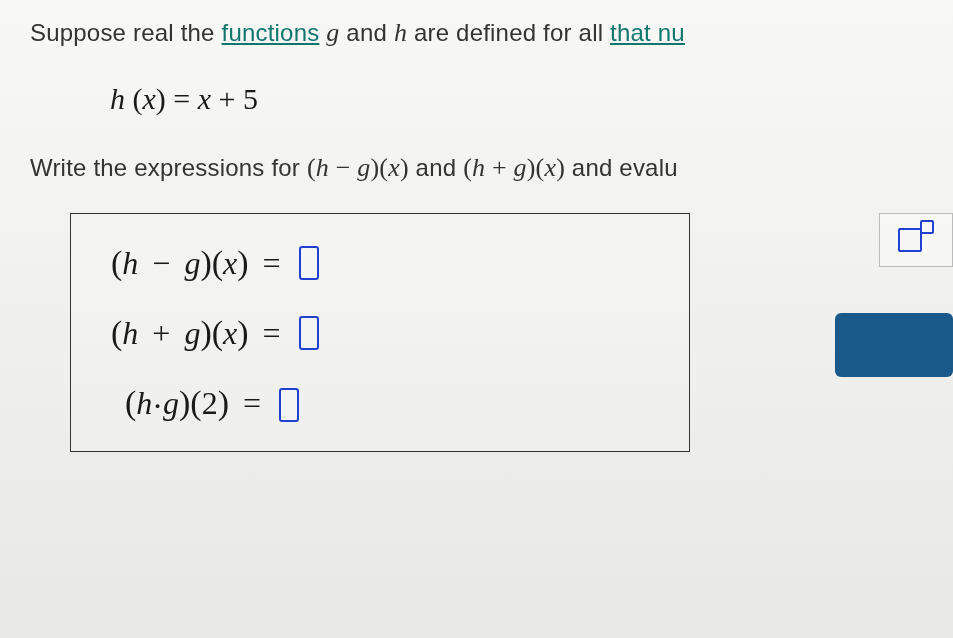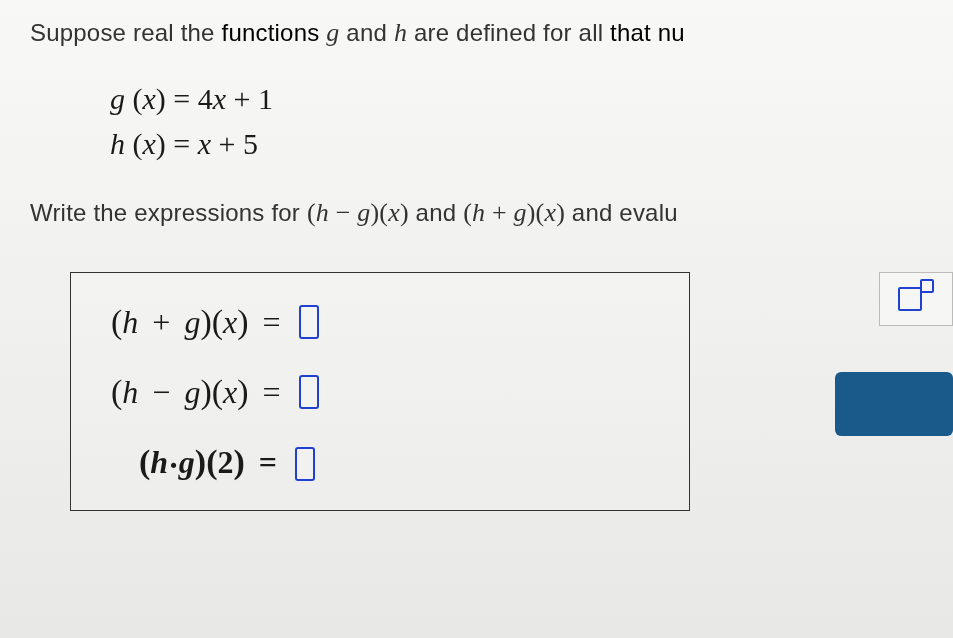--- a/index.html
+++ b/index.html
@@ -18,41 +18,42 @@
       position: relative;
     }
     .problem-text {
       font-size: 24px;
       color: #333;
       margin-bottom: 28px;
       font-family: Verdana, Arial, sans-serif;
       letter-spacing: 0.2px;
     }
     .link {
-      color: #000000;
+      text-decoration: underline;
+      color: #0f766e;
     }
     .functions-block {
       margin-left: 80px;
       margin-bottom: 32px;
       font-family: 'Times New Roman', serif;
       font-style: italic;
       font-size: 30px;
       line-height: 1.5;
       color: #1a1a1a;
     }
     .functions-block .line {
       display: block;
     }
     .upright {
       font-style: normal;
     }
     .instruction-text {
       font-size: 24px;
       color: #333;
-      margin-bottom: 44px;
+      margin-bottom: 30px;
       font-family: Verdana, Arial, sans-serif;
       letter-spacing: 0.2px;
     }
     .math-italic {
       font-family: 'Times New Roman', serif;
       font-style: italic;
       font-size: 26px;
     }
     .bottom-row {
       display: flex;
@@ -71,22 +72,21 @@
       font-size: 32px;
       color: #1a1a1a;
       margin-bottom: 32px;
       display: flex;
       align-items: center;
     }
     .answer-line:last-child {
       margin-bottom: 0;
     }
     .answer-line:nth-child(3) {
-      margin-left: 28px;
-      font-weight: bold;
+      margin-left: 14px;
     }
     .input-slot {
       display: inline-block;
       width: 20px;
       height: 34px;
       border: 2px solid #2040d0;
       border-radius: 3px;
       margin-left: 12px;
       vertical-align: middle;
       background: rgba(255,255,255,0.2);
@@ -145,39 +145,36 @@
   </style>
 </head>
 <body>
 
 <div class="problem-text">
   <span>Suppose real the </span><span class="link">functions</span><span> </span><span class="math-italic">g</span><span> and </span><span class="math-italic">h</span><span> are defined for all </span><span class="link">that nu</span>
 </div>
 
 <div class="functions-block">
   <span class="line">
-    <span>g</span><span class="upright"> (</span><span>x</span><span class="upright">) = 4</span><span>x</span><span class="upright"> + 1</span>
-  </span>
-  <span class="line">
     <span>h</span><span class="upright"> (</span><span>x</span><span class="upright">) = </span><span>x</span><span class="upright"> + 5</span>
   </span>
 </div>
 
 <div class="instruction-text">
   <span>Write the expressions for </span><span class="math-italic"><span class="upright">(</span><span>h</span><span class="upright"> − </span><span>g</span><span class="upright">)</span><span class="upright">(</span><span>x</span><span class="upright">)</span></span><span> and </span><span class="math-italic"><span class="upright">(</span><span>h</span><span class="upright"> + </span><span>g</span><span class="upright">)</span><span class="upright">(</span><span>x</span><span class="upright">)</span></span><span> and evalu</span>
 </div>
 
 <div class="bottom-row">
   <div class="answer-box">
     <div class="answer-line">
-      <span><span class="paren">(</span>h <span class="eq">+</span> g<span class="paren">)</span><span class="paren">(</span>x<span class="paren">)</span> <span class="eq">=</span></span>
+      <span><span class="paren">(</span>h <span class="eq">−</span> g<span class="paren">)</span><span class="paren">(</span>x<span class="paren">)</span> <span class="eq">=</span></span>
       <span class="input-slot"></span>
     </div>
     <div class="answer-line">
-      <span><span class="paren">(</span>h <span class="eq">−</span> g<span class="paren">)</span><span class="paren">(</span>x<span class="paren">)</span> <span class="eq">=</span></span>
+      <span><span class="paren">(</span>h <span class="eq">+</span> g<span class="paren">)</span><span class="paren">(</span>x<span class="paren">)</span> <span class="eq">=</span></span>
       <span class="input-slot"></span>
     </div>
     <div class="answer-line">
       <span><span class="paren">(</span>h<span class="dot">·</span>g<span class="paren">)</span><span class="paren">(</span><span class="upright">2</span><span class="paren">)</span> <span class="eq">=</span></span>
       <span class="input-slot"></span>
     </div>
   </div>
 
   <div class="side-panel">
     <div class="tool-box">

